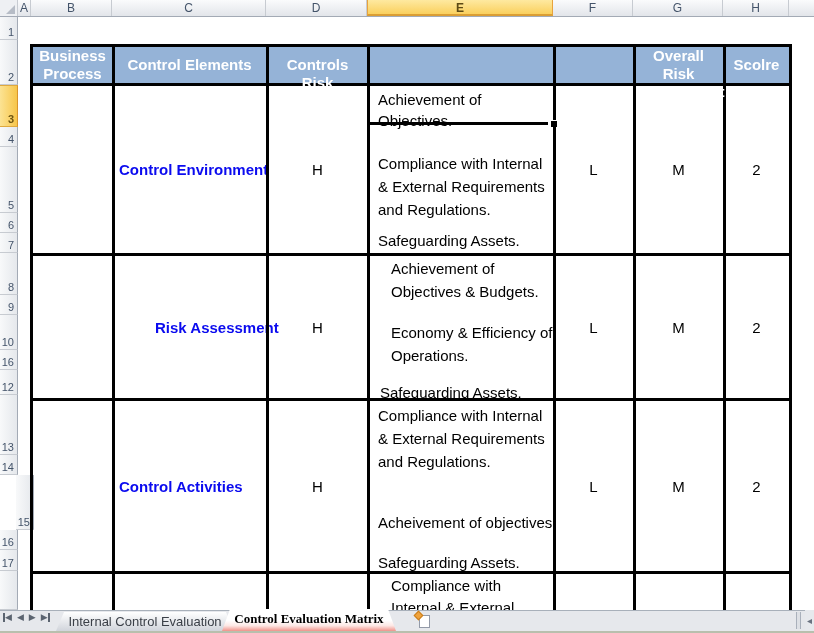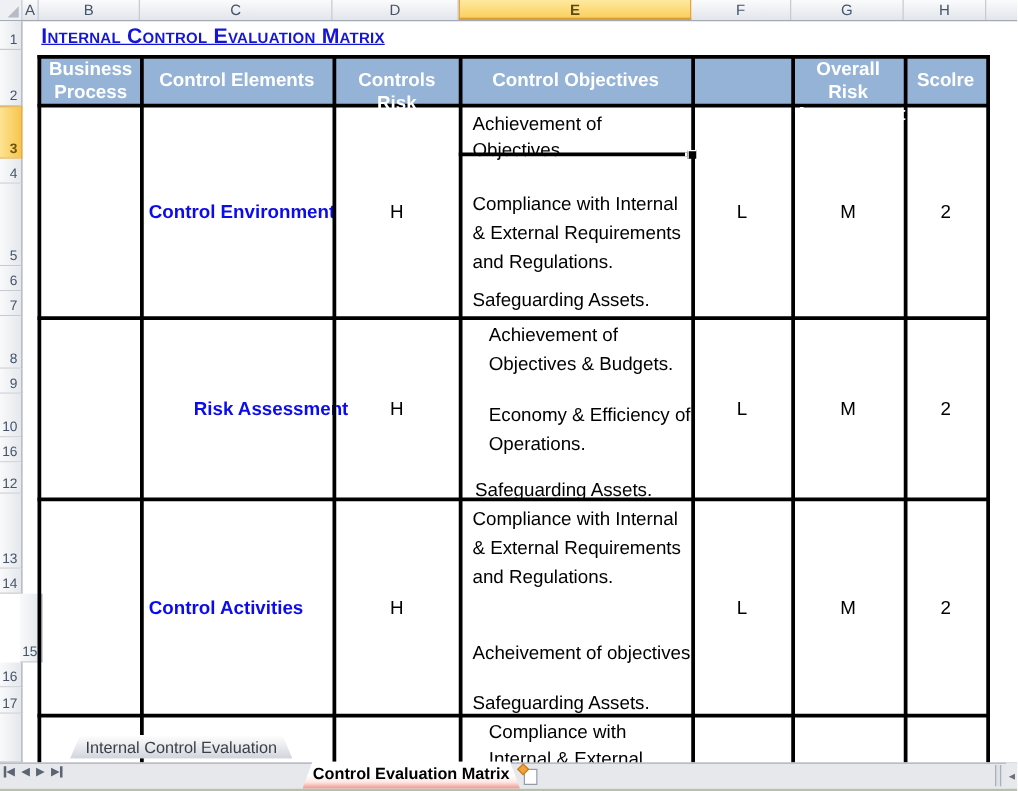--- a/index.html
+++ b/index.html
@@ -40,24 +40,24 @@
   .fillh{position:absolute;left:550px;top:120px;width:7px;height:7px;background:#000;
          border-left:1px solid #fff;border-top:1px solid #fff;box-sizing:border-box;z-index:7;}
   
   .tabbar{position:absolute;left:0;top:610px;width:814px;height:21px;background:#e6e8ec;
           border-top:1px solid #a8b0ba;box-sizing:border-box;z-index:8;}
   .nav{position:absolute;left:3px;top:612px;display:flex;gap:5px;align-items:center;z-index:9;}
   .nav span{font-size:9px;color:#5b6470;display:flex;align-items:center;cursor:pointer;}
   .nav .bar{width:2px;height:9px;background:#5b6470;display:inline-block;}
   .tab{position:absolute;box-sizing:border-box;text-align:center;font-size:13px;z-index:9;
        clip-path:polygon(8px 0,calc(100% - 8px) 0,100% 100%,0 100%);cursor:pointer;}
-  .tab1{left:56px;top:588px;width:178px;height:19px;line-height:19px;color:#3a3f47;
+  .tab1{left:56px;top:612px;width:178px;height:19px;line-height:19px;color:#3a3f47;
         background:linear-gradient(#ffffff,#d0d4db);}
-  .tab2{left:242px;top:609px;width:174px;height:22px;line-height:20px;color:#000;font-weight:bold;
-        background:linear-gradient(to bottom,#ffffff 52%,#fde7e4 76%,#f0928a 100%);}
+  .tab2{left:222px;top:609px;width:174px;height:22px;line-height:20px;color:#000;font-weight:bold;
+        background:linear-gradient(to bottom,#ffffff 52%,#fde7e4 76%,#f0928a 100%);font-family:Liberation Serif, serif;}
   .inswrap{position:absolute;left:414px;top:612px;width:20px;height:18px;z-index:9;cursor:pointer;}
   .inswrap .sheet{position:absolute;left:5px;top:3px;width:11px;height:13px;background:#fff;
                   border:1px solid #939aa8;box-sizing:border-box;}
   .inswrap .spark{position:absolute;left:1px;top:0px;width:7px;height:7px;background:#f0a33c;
                   border:1px solid #c87e1e;transform:rotate(45deg);box-sizing:border-box;}
   .split{position:absolute;left:796px;top:612px;width:5px;height:17px;background:#dde0e5;
          border-left:1px solid #a9b0bb;border-right:1px solid #a9b0bb;box-sizing:border-box;z-index:9;cursor:col-resize;}
   .hsarrow{position:absolute;left:805px;top:610px;width:9px;height:21px;background:#e7e9ed;z-index:9;
            font-size:10px;color:#6a7280;display:flex;align-items:center;justify-content:center;cursor:pointer;}
   .status{position:absolute;left:0;top:631px;width:814px;height:2px;background:#b8bfad;z-index:10;}
@@ -93,21 +93,20 @@
   <div class="rn" style="top:315px;height:35px;">10</div>
   <div class="rn" style="top:350px;height:20px;">16</div>
   <div class="rn" style="top:370px;height:25px;">12</div>
   <div class="rn" style="top:395px;height:60px;">13</div>
   <div class="rn" style="top:455px;height:20px;">14</div>
   <div class="rn" style="top:475px;height:55px;margin-left:16px;">15</div>
   <div class="rn" style="top:530px;height:20px;">16</div>
   <div class="rn" style="top:550px;height:21px;">17</div>
   <div class="rn" style="top:571px;height:39px;"></div>
 
-  <a class="title">Internal Control Evaluation Matrix</a>
 
   <div class="hdrfill"></div>
 
   <div class="vb" style="left:30px;"></div>
   <div class="vb" style="left:112px;"></div>
   <div class="vb" style="left:266px;"></div>
   <div class="vb" style="left:367px;"></div>
   <div class="vb" style="left:553px;"></div>
   <div class="vb" style="left:633px;"></div>
   <div class="vb" style="left:723px;"></div>
@@ -116,21 +115,20 @@
   <div class="hb" style="top:44px;"></div>
   <div class="hb" style="top:83px;"></div>
   <div class="hb" style="top:253px;"></div>
   <div class="hb" style="top:398px;"></div>
   <div class="hb" style="top:571px;"></div>
 
   <div class="hdr" style="left:115px;top:56px;width:149px;">Control Elements</div>
   <div class="hdr" style="left:33px;top:47px;width:79px;">Business
 Process</div>
   <div class="hdr" style="left:269px;top:56px;width:97px;">Controls Risk</div>
-  <div class="hdr" style="left:370px;top:56px;width:181px;">Control Objectives</div>
   <div class="hdr" style="left:556px;top:47px;width:75px;margin-top:40px;">Objectives
 Risk</div>
   <div class="hdr" style="left:636px;top:47px;width:85px;">Overall Risk
 Assessment</div>
   <div class="hdr" style="left:726px;top:56px;width:61px;">Scolre</div>
 
   <div class="elem" style="left:119px;top:161px;">Control Environment</div>
   <div class="val" style="left:269px;top:161px;width:97px;">H</div>
   <div class="eb" style="left:378px;top:89px;line-height:21px;">Achievement of
 Objectives.</div>

